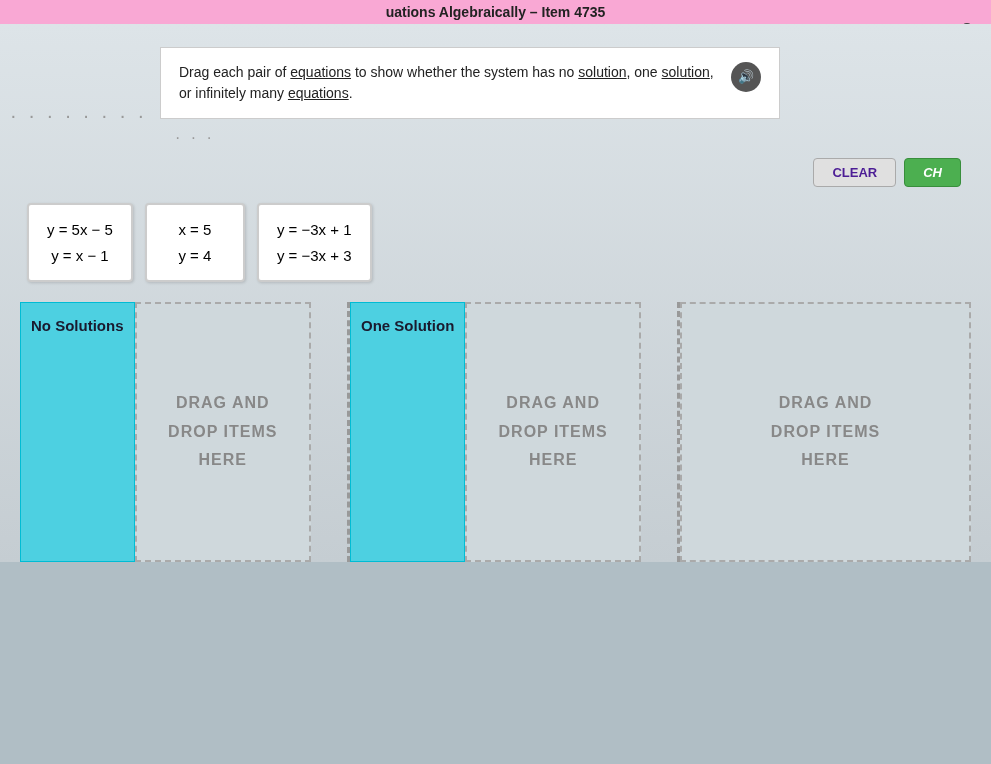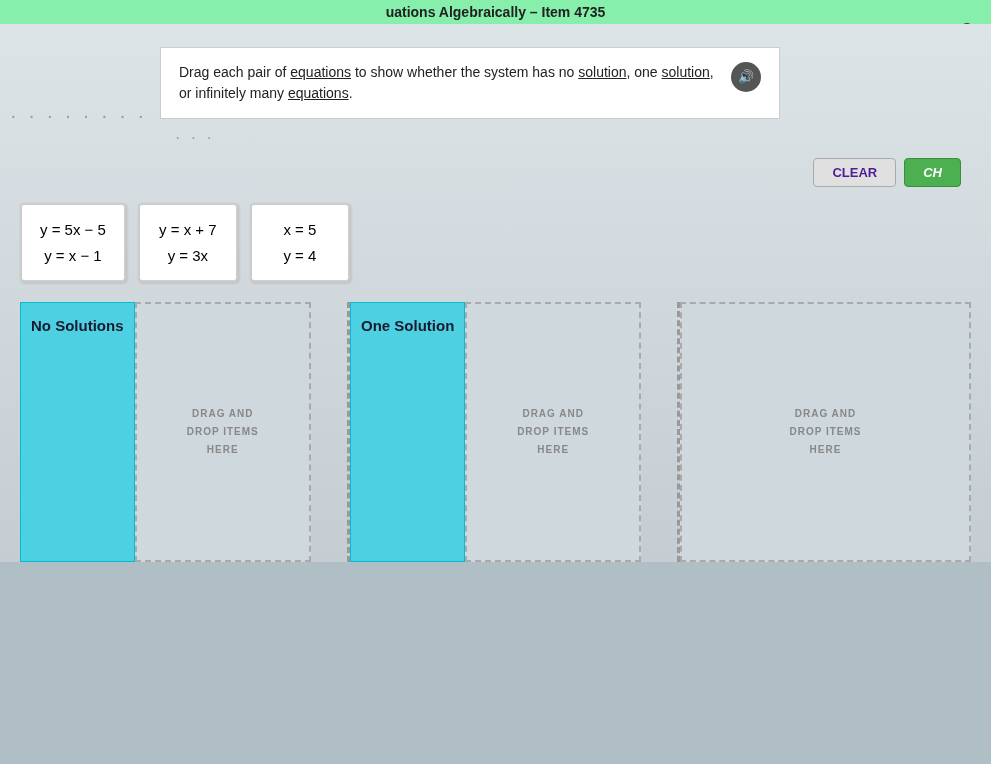--- a/index.html
+++ b/index.html
@@ -74,20 +74,21 @@
       color: white;
       border-color: #388e3c;
       font-style: italic;
     }
 
     .equation-cards-row {
       display: flex;
       gap: 12px;
       padding: 10px 20px 10px 20px;
       flex-wrap: wrap;
+      margin-left: 7px;
     }
 
     .equation-card {
       background: white;
       border: 2px solid #ccc;
       border-radius: 4px;
       padding: 12px 18px;
       min-width: 100px;
       text-align: center;
       font-size: 15px;
@@ -121,21 +122,21 @@
 
     .drop-zone-body {
       background: #cfd8dc;
       flex: 1;
       display: flex;
       align-items: center;
       justify-content: center;
       text-align: center;
       border: 2px dashed #aaa;
       color: #888;
-      font-size: 10px;
+      font-size: 16px;
       font-weight: bold;
       letter-spacing: 1px;
       padding: 20px;
       line-height: 1.8;
     }
 
     .drop-zone + .drop-zone {
       border-left: 3px dashed #999;
       margin-left: 36px;
     }
@@ -145,21 +146,21 @@
       top: 80px;
       left: 10px;
       color: #999;
       font-size: 20px;
       letter-spacing: 3px;
     }
   </style>
 </head>
 <body>
 
-<div style="background:#86efac; padding:4px 20px; display:flex; justify-content:center; position:relative;">
+<div style="background:#f9a8d4; padding:4px 20px; display:flex; justify-content:center; position:relative;">
   <span style="font-size:14px; color:#222; font-weight:bold;">uations Algebraically – Item 4735</span>
   <span style="position:absolute; right:10px; top:20px; font-size:14px; font-weight:bold; color:#444;">Qu</span>
 </div>
 
 <div style="background: linear-gradient(180deg, #dde4e8 0%, #c5cdd2 100%); padding-top:5px; position:relative;">
 
   <div class="left-dots">· · · · · · · ·</div>
 
   <div class="instruction-box">
     <div class="instruction-text">
@@ -176,30 +177,30 @@
     <button class="toolbar-btn btn-check">CH</button>
   </div>
 
   <div class="equation-cards-row">
 
     <div class="equation-card">
       <div>y = 5x − 5</div>
       <div>y = x − 1</div>
     </div>
 
-    <div class="equation-card">
-      <div>y = x + 7</div>
-      <div>y = 3x</div>
-    </div>
 
     <div class="equation-card">
       <div>x = 5</div>
       <div>y = 4</div>
     </div>
 
+    <div class="equation-card">
+      <div>y = −3x + 1</div>
+      <div>y = −3x + 3</div>
+    </div>
 
 
   </div>
 
   <div class="drop-zones-row">
 
     <div class="drop-zone">
       <div class="drop-zone-header">No Solutions</div>
       <div class="drop-zone-body">
         <span>DRAG AND<br>DROP ITEMS<br>HERE</span>

